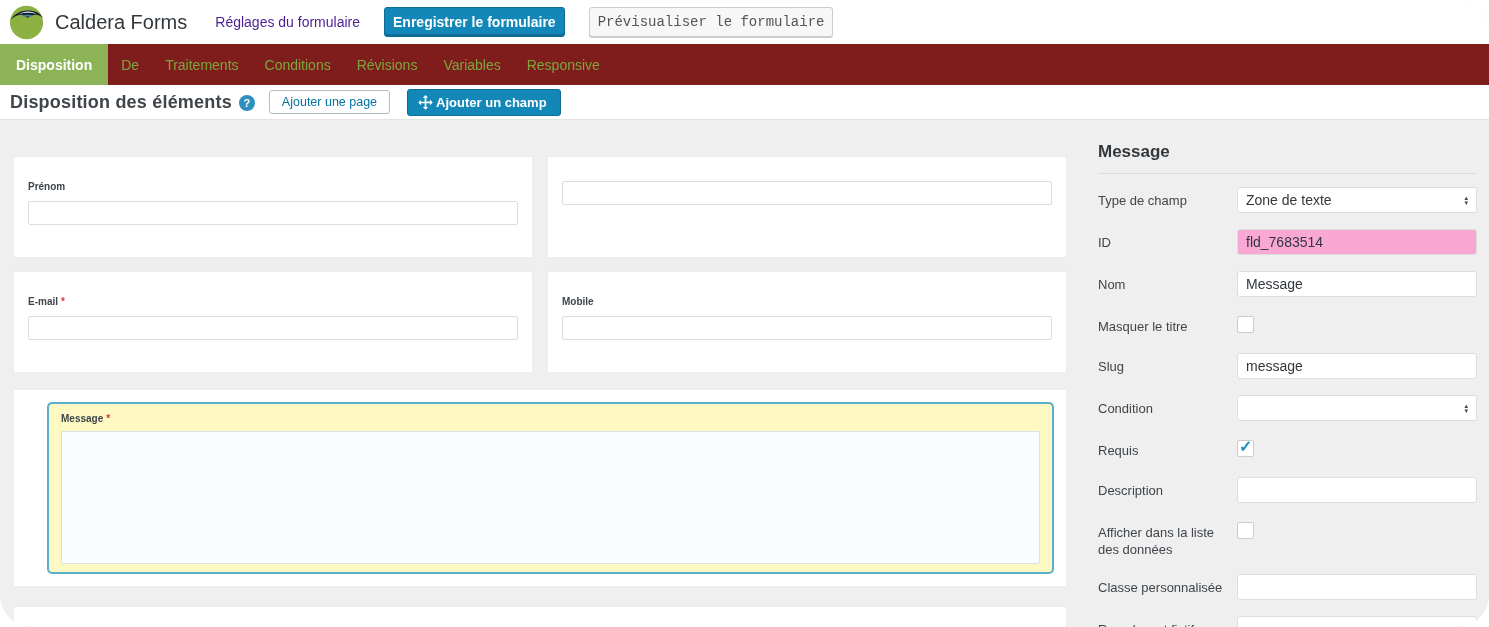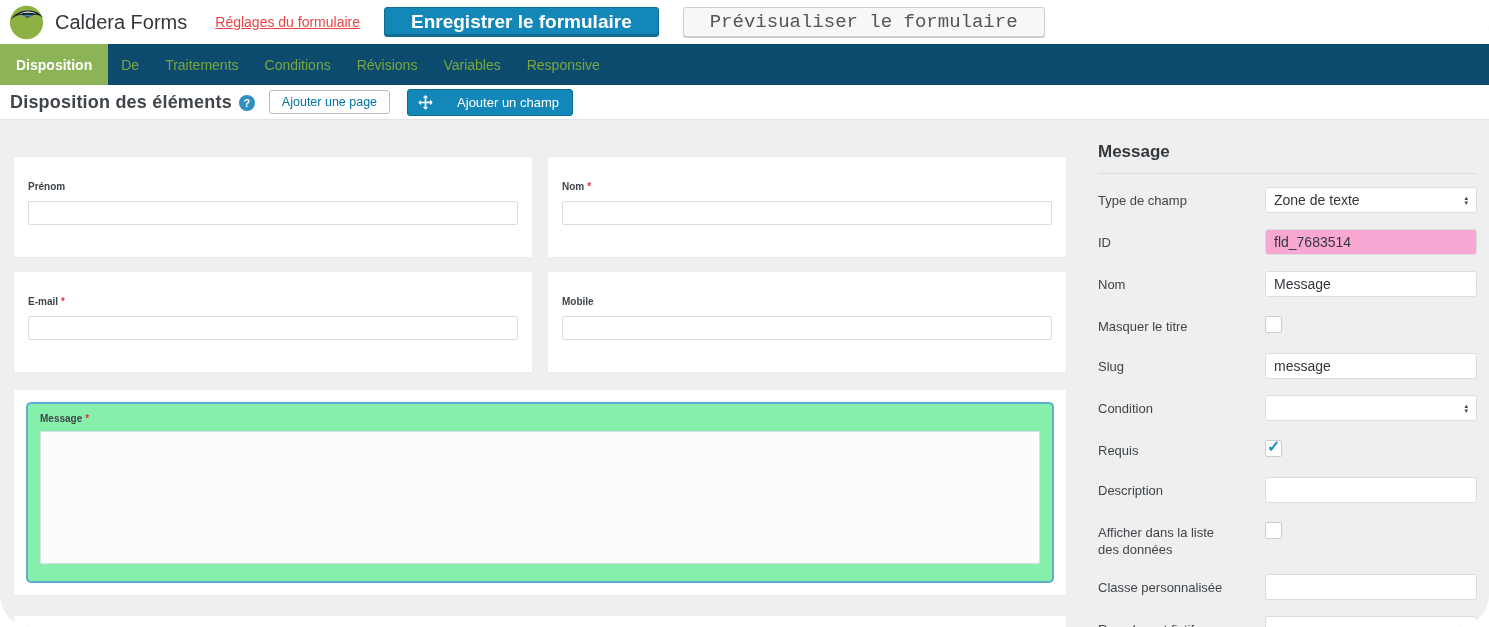--- a/index.html
+++ b/index.html
@@ -8,70 +8,70 @@
     width:1489px; height:627px; background:#efefef; position:relative;
     overflow:hidden; color:#3f454a;border-radius:32px;
   }
 
   
   .topbar { height:44px; background:#fff; display:flex; align-items:center; }
   .logo { width:37px; height:37px; margin:0 0 0 8px; flex:0 0 auto; }
   .app-title { font-size:20px; color:#32373c; margin:0 14px 0 10px; white-space:nowrap; }
   .form-tab { height:44px; display:flex; align-items:center; padding:0 24px;
     background:#f1f1f1; color:#72777c; font-size:14px; cursor:pointer; }
-  .settings-link { color:#ef4444; font-size:14px; padding:0 14px; margin-right:10px; cursor:pointer;text-decoration:underline; }
-  .btn { font-size:19px; border-radius:3px; cursor:pointer; height:30px; padding:0 26px;
+  .settings-link { color:#4c1d95; font-size:14px; padding:0 14px; margin-right:10px; cursor:pointer; }
+  .btn { font-size:14px; border-radius:3px; cursor:pointer; height:30px; padding:0 8px;
     font-family:"Liberation Sans", sans-serif; }
   .btn-primary { background:#1287b8; border:1px solid #0e6d96; color:#fff; font-weight:bold;
     box-shadow:inset 0 -2px 0 rgba(0,0,0,.18); margin-right:24px; }
   .btn-secondary { background:#f7f7f7; border:1px solid #ccc; color:#555;
     box-shadow:0 1px 0 #ccc;font-family:Liberation Mono, monospace; }
 
   
-  .navbar { height:41px; background:#0c4a6e; display:flex; font-size:14px; }
+  .navbar { height:41px; background:#7f1d1d; display:flex; font-size:14px; }
   .nav-tab { display:flex; align-items:center; padding:0 13px; color:#7ba73d; cursor:pointer; }
   .nav-tab.active { background:#8cb456; color:#fff; font-weight:bold; padding:0 16px; }
 
   
   .layout-header { height:35px; background:#fff; border-bottom:1px solid #e3e3e3;
     display:flex; align-items:center; padding-left:10px; }
   .layout-title { font-size:18px; font-weight:bold; color:#3f454a; letter-spacing:.2px; }
   .help-badge { width:16px; height:16px; border-radius:50%; background:#2e8fc0; color:#fff;
     font-size:11px; font-weight:bold; display:flex; align-items:center; justify-content:center;
     margin:2px 14px 0 7px; cursor:pointer; }
   .btn-outline { height:24px; background:#fff; border:1px solid #b2bec6; border-radius:3px;
     color:#0074a2; font-size:12.5px; padding:0 12px; margin-right:17px; cursor:pointer; }
   .btn-addfield { height:27px; background:#1287b8; border:1px solid #0e6d96; border-radius:3px;
-    color:#fff; font-size:13px; font-weight:normal; padding:0 13px 0 10px; display:flex;
-    align-items:center; gap:24px; cursor:pointer; }
+    color:#fff; font-size:13px; font-weight:bold; padding:0 13px 0 10px; display:flex;
+    align-items:center; gap:3px; cursor:pointer; }
 
   
   .workspace { position:relative; height:507px; }
   .canvas { position:absolute; left:13px; top:36px; width:1054px; }
   .frow { display:flex; gap:14px; margin-bottom:13px; }
   .frow-2 { margin-bottom:16px; }
   .fcard { flex:1; background:#fff; border:1px solid #ececec; border-radius:2px;
     padding:24px 14px 32px; cursor:pointer; }
   .flabel { font-size:10px; color:#3f454a; margin-bottom:9px;font-weight:bold; }
   .req { color:#dd3333; margin-left:3px; }
   .finput { height:24px; background:#fff; border:1px solid #dcdcdc; border-radius:2px; }
   .fcard-msg { padding:13px; }
   .fselected { border:1px solid #59aecb; box-shadow:0 0 0 1px #59aecb; border-radius:4px;
-    background:#86efac; padding:9px 12px 17px; }
+    background:#fef9c3; padding:9px 12px 8px;margin-left:21px; }
   .fselected .flabel { margin-bottom:7px; }
   .ftextarea { height:133px; background:#fafcfd; border:1px solid #d4e2e9; border-radius:2px; }
   .fcard-partial { margin-top:19px; height:40px; padding:0; }
 
   
   .settings { position:absolute; left:1085px; top:22px; width:392px; padding-left:13px; }
   .stitle { font-size:17px; font-weight:bold; color:#32373c; padding-bottom:11px;
     border-bottom:1px solid #dcdcdc; margin-bottom:13px; }
   .srow { display:flex; align-items:flex-start; margin-bottom:16px; }
   .slabel { width:139px; font-size:13px; line-height:17px; color:#3f454a; padding-top:5px; flex:0 0 auto; }
-  .sctrl { flex:1;margin-left:28px; }
+  .sctrl { flex:1; }
   .sinput, .sselect { width:100%; height:26px; background:#fff; border:1px solid #ddd;
     border-radius:3px; font-size:14px; color:#32373c; padding:0 8px;
     font-family:"Liberation Sans", sans-serif; }
   .sinput-readonly { background:#f9a8d4; }
   .sselect { display:flex; align-items:center; justify-content:space-between; cursor:pointer; }
   .arrows { display:flex; flex-direction:column; font-size:7px; line-height:5.5px; color:#444; }
   .cb { display:inline-block; width:17px; height:17px; background:#fff; border:1px solid #ccc;
     border-radius:2px; position:relative; margin-top:3px; cursor:pointer; }
   .cb .check { position:absolute; top:-4px; left:1px; color:#1e8cbe; font-size:16px; font-weight:bold; }
 </style>
@@ -118,21 +118,20 @@
   <div class="workspace">
 
     <div class="canvas">
 
       <div class="frow">
         <div class="fcard">
           <div class="flabel"><span>Prénom</span></div>
           <div class="finput"></div>
         </div>
         <div class="fcard">
-          <div class="flabel"><span>Nom</span><span class="req">*</span></div>
           <div class="finput"></div>
         </div>
       </div>
 
       <div class="frow frow-2">
         <div class="fcard">
           <div class="flabel"><span>E-mail</span><span class="req">*</span></div>
           <div class="finput"></div>
         </div>
         <div class="fcard">

